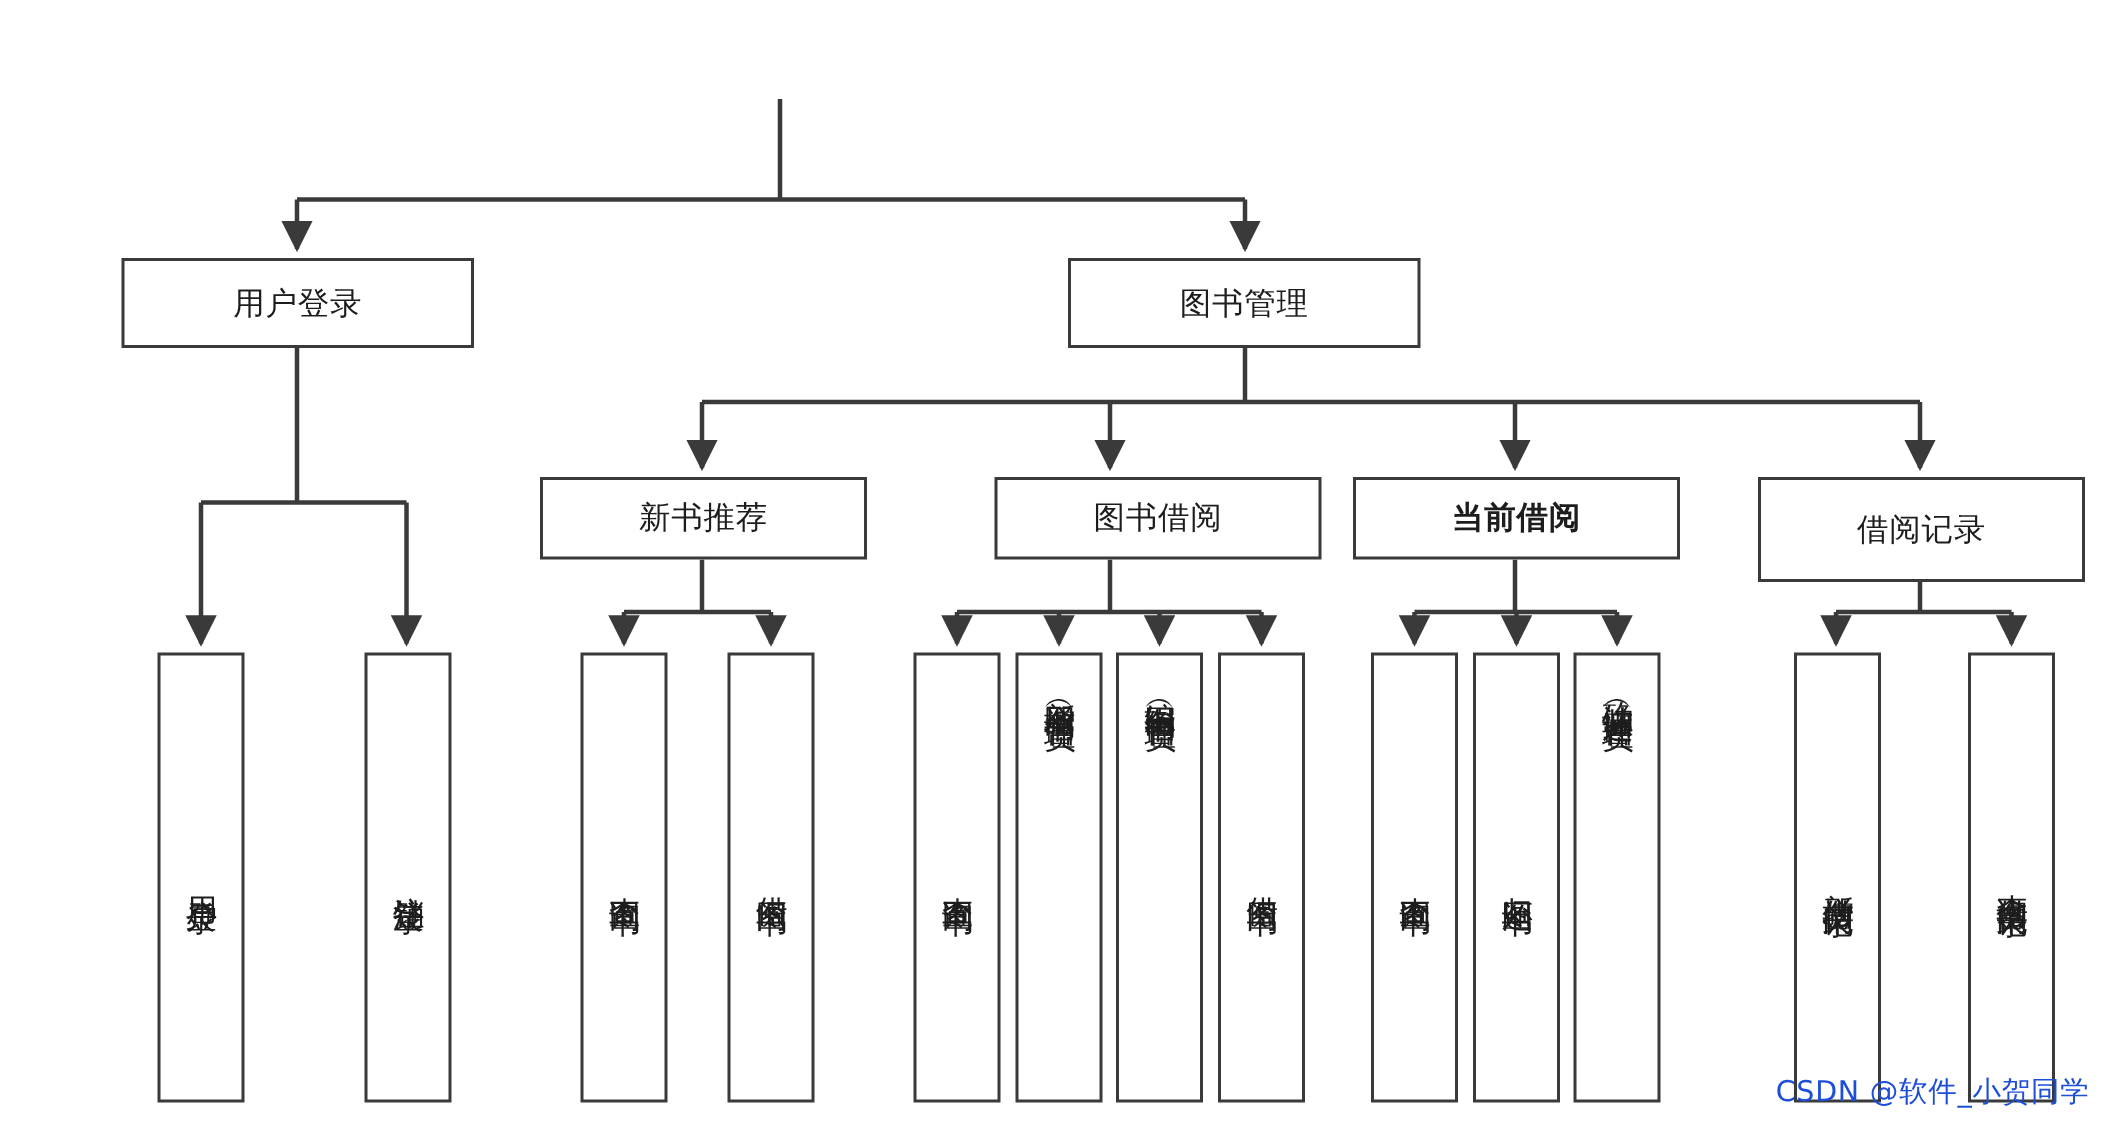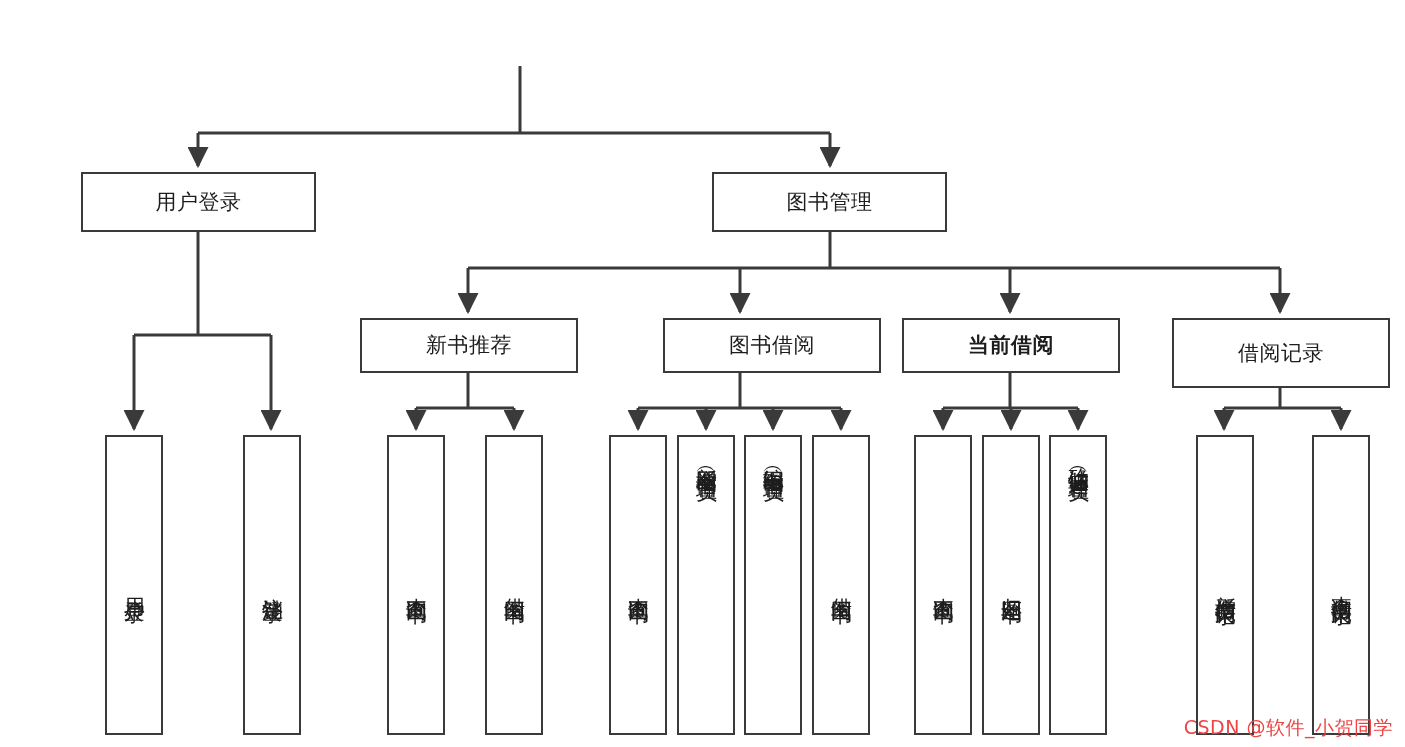--- a/index.html
+++ b/index.html
@@ -62,21 +62,21 @@
     font-size: 21px;
     line-height: 1.28;
     letter-spacing: 2px;
     white-space: nowrap;
   }
   #watermark {
     position: absolute;
     right: 12px;
     bottom: 6px;
     font-size: 19px;
-    color: #ef4444;
+    color: #1d4ed8;
     white-space: nowrap;
     letter-spacing: 0.5px;
   }
 </style>
 </head>
 <body>
 
 <div id="diagram-root">
 
   <svg id="edge-layer" viewBox="0 0 1405 747" width="1405" height="747">

